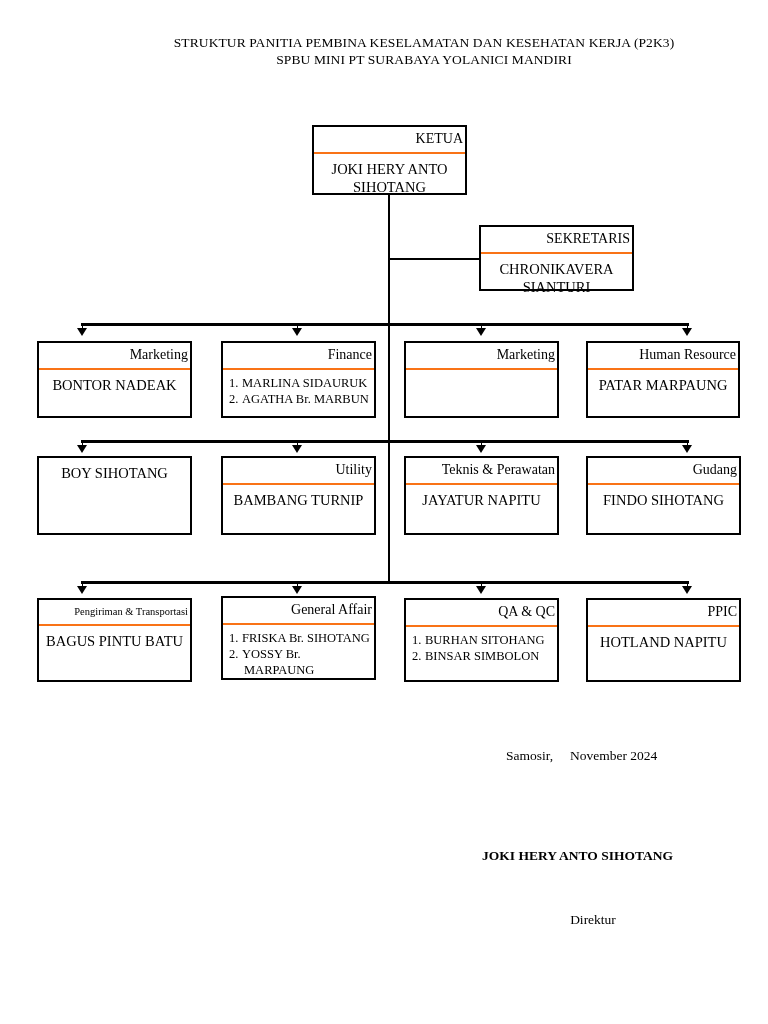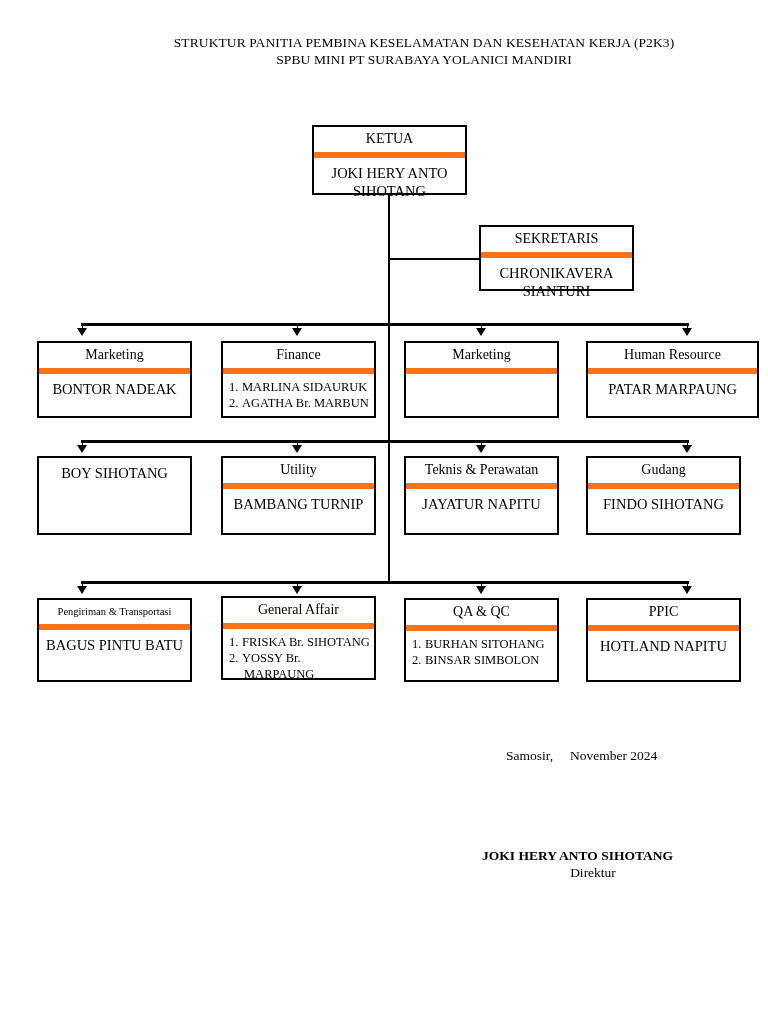--- a/index.html
+++ b/index.html
@@ -33,22 +33,22 @@
   .title-line { display: block; }
 
   
   .box {
     position: absolute;
     border: 2px solid #000;
     background: #fff;
     box-sizing: border-box;
   }
   .box-head {
-    border-bottom: 6px solid #f97316;
-    text-align: center;
+    border-bottom: 2px solid #f97316;
+    text-align: right;
     font-size: 14px;
     line-height: 18px;
     padding: 3px 2px 4px 2px;
     box-sizing: border-box;
   }
   .box-head.small {
     font-size: 10.5px;
     line-height: 15px;
     padding: 4px 2px 5px 2px;
   }
@@ -137,20 +137,21 @@
     font-size: 13.5px;
     line-height: 18px;
     white-space: nowrap;
   }
   .sign-role {
     position: absolute;
     font-size: 13.5px;
     line-height: 18px;
     text-align: center;
     white-space: nowrap;
+    margin-top: 47px;
   }
 </style>
 </head>
 <body>
 
 <div class="title-block">
   <span class="title-line">STRUKTUR PANITIA PEMBINA KESELAMATAN DAN KESEHATAN KERJA (P2K3)</span>
   <span class="title-line">SPBU MINI PT SURABAYA YOLANICI MANDIRI</span>
 </div>
 
@@ -197,21 +198,21 @@
       <li><span class="num">1.</span><span>MARLINA SIDAURUK</span></li>
       <li><span class="num">2.</span><span>AGATHA Br. MARBUN</span></li>
     </ul>
   </div>
 </div>
 
 <div class="box" style="left:404px; top:341px; width:155px; height:77px;">
   <div class="box-head">Marketing</div>
 </div>
 
-<div class="box" style="left:586px; top:341px; width:173px; height:77px;">
+<div class="box" style="left:586px; top:341px; width:154px; height:77px;">
   <div class="box-head">Human Resource</div>
   <div class="box-body">
     <span class="name-line">PATAR MARPAUNG</span>
   </div>
 </div>
 
 <div class="hbus" style="left:81px; top:440px; width:608px;"></div>
 <div class="stub" style="left:82px; top:440px; height:8px;"></div>
 <div class="stub" style="left:297px; top:440px; height:8px;"></div>
 <div class="stub" style="left:481px; top:440px; height:8px;"></div>

